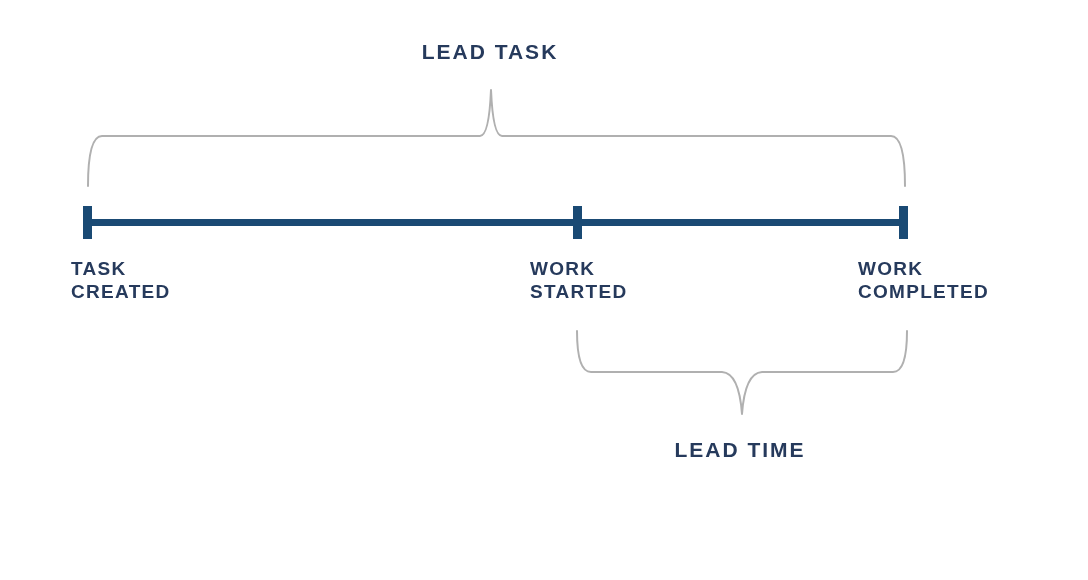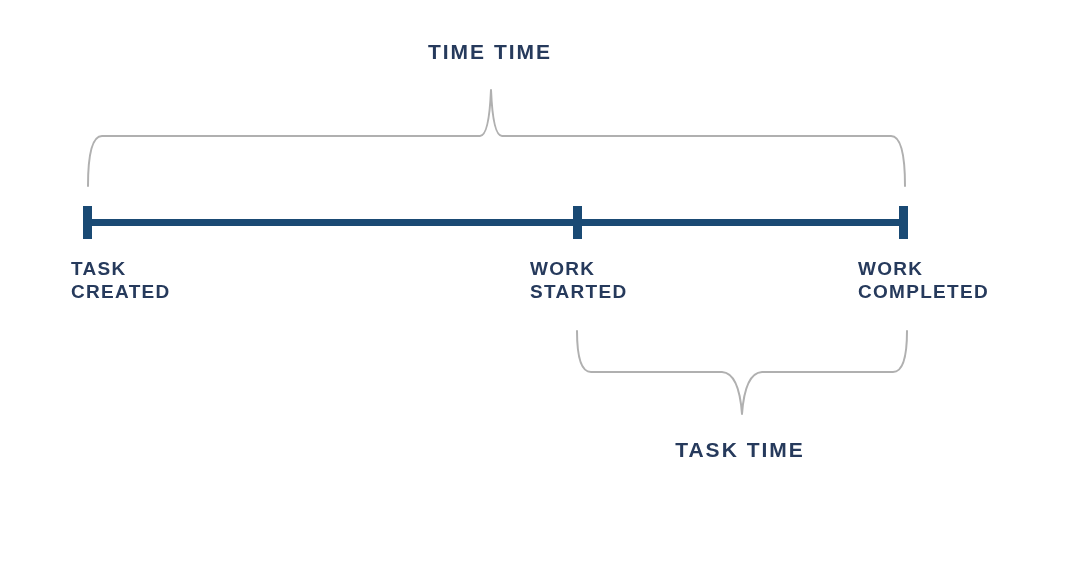--- a/index.html
+++ b/index.html
@@ -70,21 +70,21 @@
   }
   .milestone-task-created   { left: 47px; margin-left: 24px; }
   .milestone-work-started   { left: 530px; }
   .milestone-work-completed { left: 858px; }
 </style>
 </head>
 <body>
 
 <div class="canvas">
 
-  <div class="diagram-title title-lead-time">TIME TIME</div>
+  <div class="diagram-title title-lead-time">LEAD TASK</div>
 
   <svg class="graphics-layer" viewBox="0 0 1088 580">
 
     <path class="brace" d="M 88 186
              Q 88 136 102 136
              L 480 136
              Q 489 136 491 90
              Q 493 136 502 136
              L 891 136
              Q 905 136 905 186"></path>
@@ -106,15 +106,15 @@
 
   <div class="milestone-label milestone-task-created">TASK
 CREATED</div>
 
   <div class="milestone-label milestone-work-started">WORK
 STARTED</div>
 
   <div class="milestone-label milestone-work-completed">WORK
 COMPLETED</div>
 
-  <div class="diagram-title title-cycle-time">TASK TIME</div>
+  <div class="diagram-title title-cycle-time">LEAD TIME</div>
 
 </div>
 
 </body></html>

